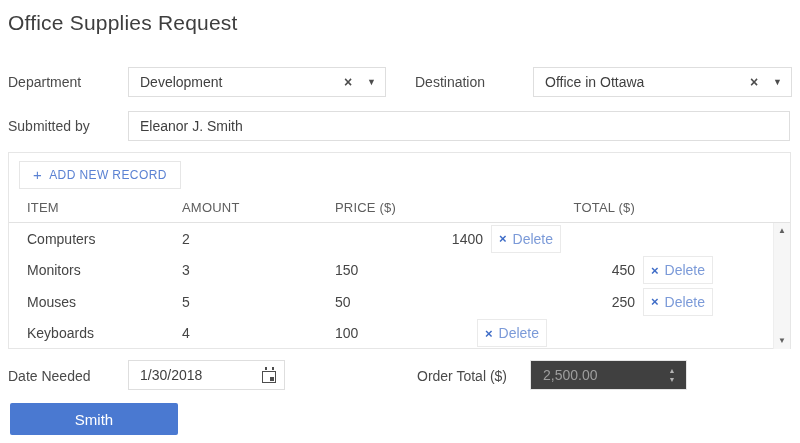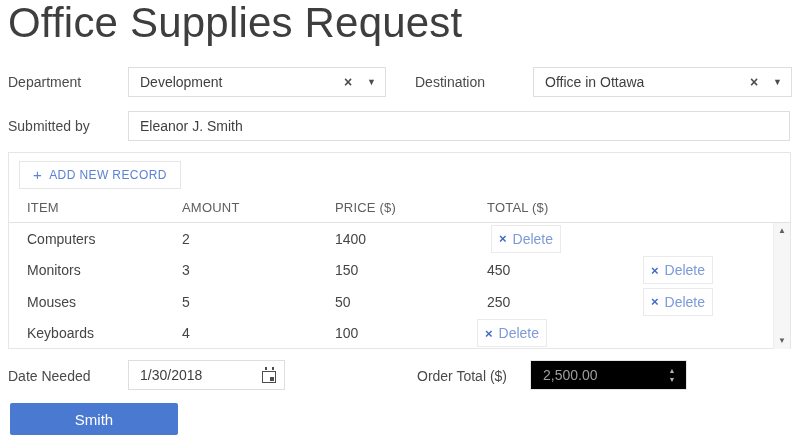--- a/index.html
+++ b/index.html
@@ -3,21 +3,21 @@
 <meta charset="utf-8">
 <style>
   * { margin:0; padding:0; box-sizing:border-box; }
   html,body { background:#fff; }
   .screen {
     position:relative; width:800px; height:443px; background:#ffffff;
     font-family:"Liberation Sans", "DejaVu Sans", sans-serif; overflow:hidden;
   }
   .page-title {
     position:absolute; left:8px; top:0px; height:46px; line-height:46px;
-    font-size:42px; font-weight:300; color:#3e3e3e; letter-spacing:0.2px;
+    font-size:21px; font-weight:300; color:#3e3e3e; letter-spacing:0.2px;
   }
   .field-label {
     position:absolute; height:30px; line-height:30px;
     font-size:14px; color:#4a4a4a;
   }
   .combo, .textbox, .datepicker, .numeric {
     position:absolute; height:30px; background:#fff;
     border:1px solid #dedede; display:flex; align-items:center;
   }
   .combo-value, .text-value, .dp-value {
@@ -32,21 +32,21 @@
   .grid-toolbar { position:relative; height:43px; }
   .add-btn {
     position:absolute; left:10px; top:8px; height:28px; padding:0 13px;
     background:#fff; border:1px solid #e6e6e6; color:#5b82d3;
     font-size:12px; letter-spacing:0.4px; display:flex; align-items:center; gap:7px; cursor:pointer;
   }
   .add-btn .plus { font-size:15px; font-weight:400; margin-top:-1px; }
   .grid-header { display:flex; height:27px; border-bottom:1px solid #e2e2e2; }
   .gh-cell { font-size:13px; color:#5e5e5e; padding-left:18px; line-height:24px; letter-spacing:0.2px;
              white-space:nowrap; overflow:hidden; }
-  .c1 { width:155px; } .c2 { width:153px; } .c3 { width:152px; } .c4 { width:166px; } .c5 { width:138px; }
+  .c1 { width:155px; } .c2 { width:153px; } .c3 { width:152px; } .c4 { width:166px;text-align:right; } .c5 { width:138px; }
   .grid-body { display:flex; height:126px; }
   .grid-rows { width:764px; }
   .grid-row { display:flex; align-items:center; height:31.5px; }
   .gc { font-size:14px; color:#454545; padding-left:18px; position:relative;
         white-space:nowrap; overflow:hidden; }
   .delete-btn {
     width:70px; height:28px; margin-left:8px; background:#fff; border:1px solid #eaeaea;
     display:flex; align-items:center; justify-content:center; gap:6px; cursor:pointer;
   }
   .delete-btn .dx { color:#3e6cc7; font-weight:bold; font-size:13px; }
@@ -62,21 +62,21 @@
   .cal {
     position:relative; width:14px; height:12px; border:1.5px solid #4d4d4d; margin-top:3px;
   }
   .cal::before {
     content:""; position:absolute; left:2px; top:-4.5px; width:1.5px; height:3px; background:#4d4d4d;
     box-shadow:7px 0 0 #4d4d4d;
   }
   .cal::after {
     content:""; position:absolute; right:1px; bottom:1px; width:4px; height:3.5px; background:#4d4d4d;
   }
-  .numeric { background:#000000; border-color:#e5e5e5; }
+  .numeric { background:#404040; border-color:#e5e5e5; }
   .num-value { flex:1; padding-left:12px; font-size:14px; color:#9e9e9e; }
   .spinner { width:28px; display:flex; flex-direction:column; align-items:center; gap:2px; }
   .spin { font-size:7px; color:#b5b5b5; line-height:7px; cursor:default; }
 
   .submit-btn {
     position:absolute; left:10px; top:403px; width:168px; height:32px;
     background:#4a79d1; border:none; border-radius:2px; color:#ffffff;
     font-size:15px; font-family:inherit; cursor:pointer;
   }
 </style>

